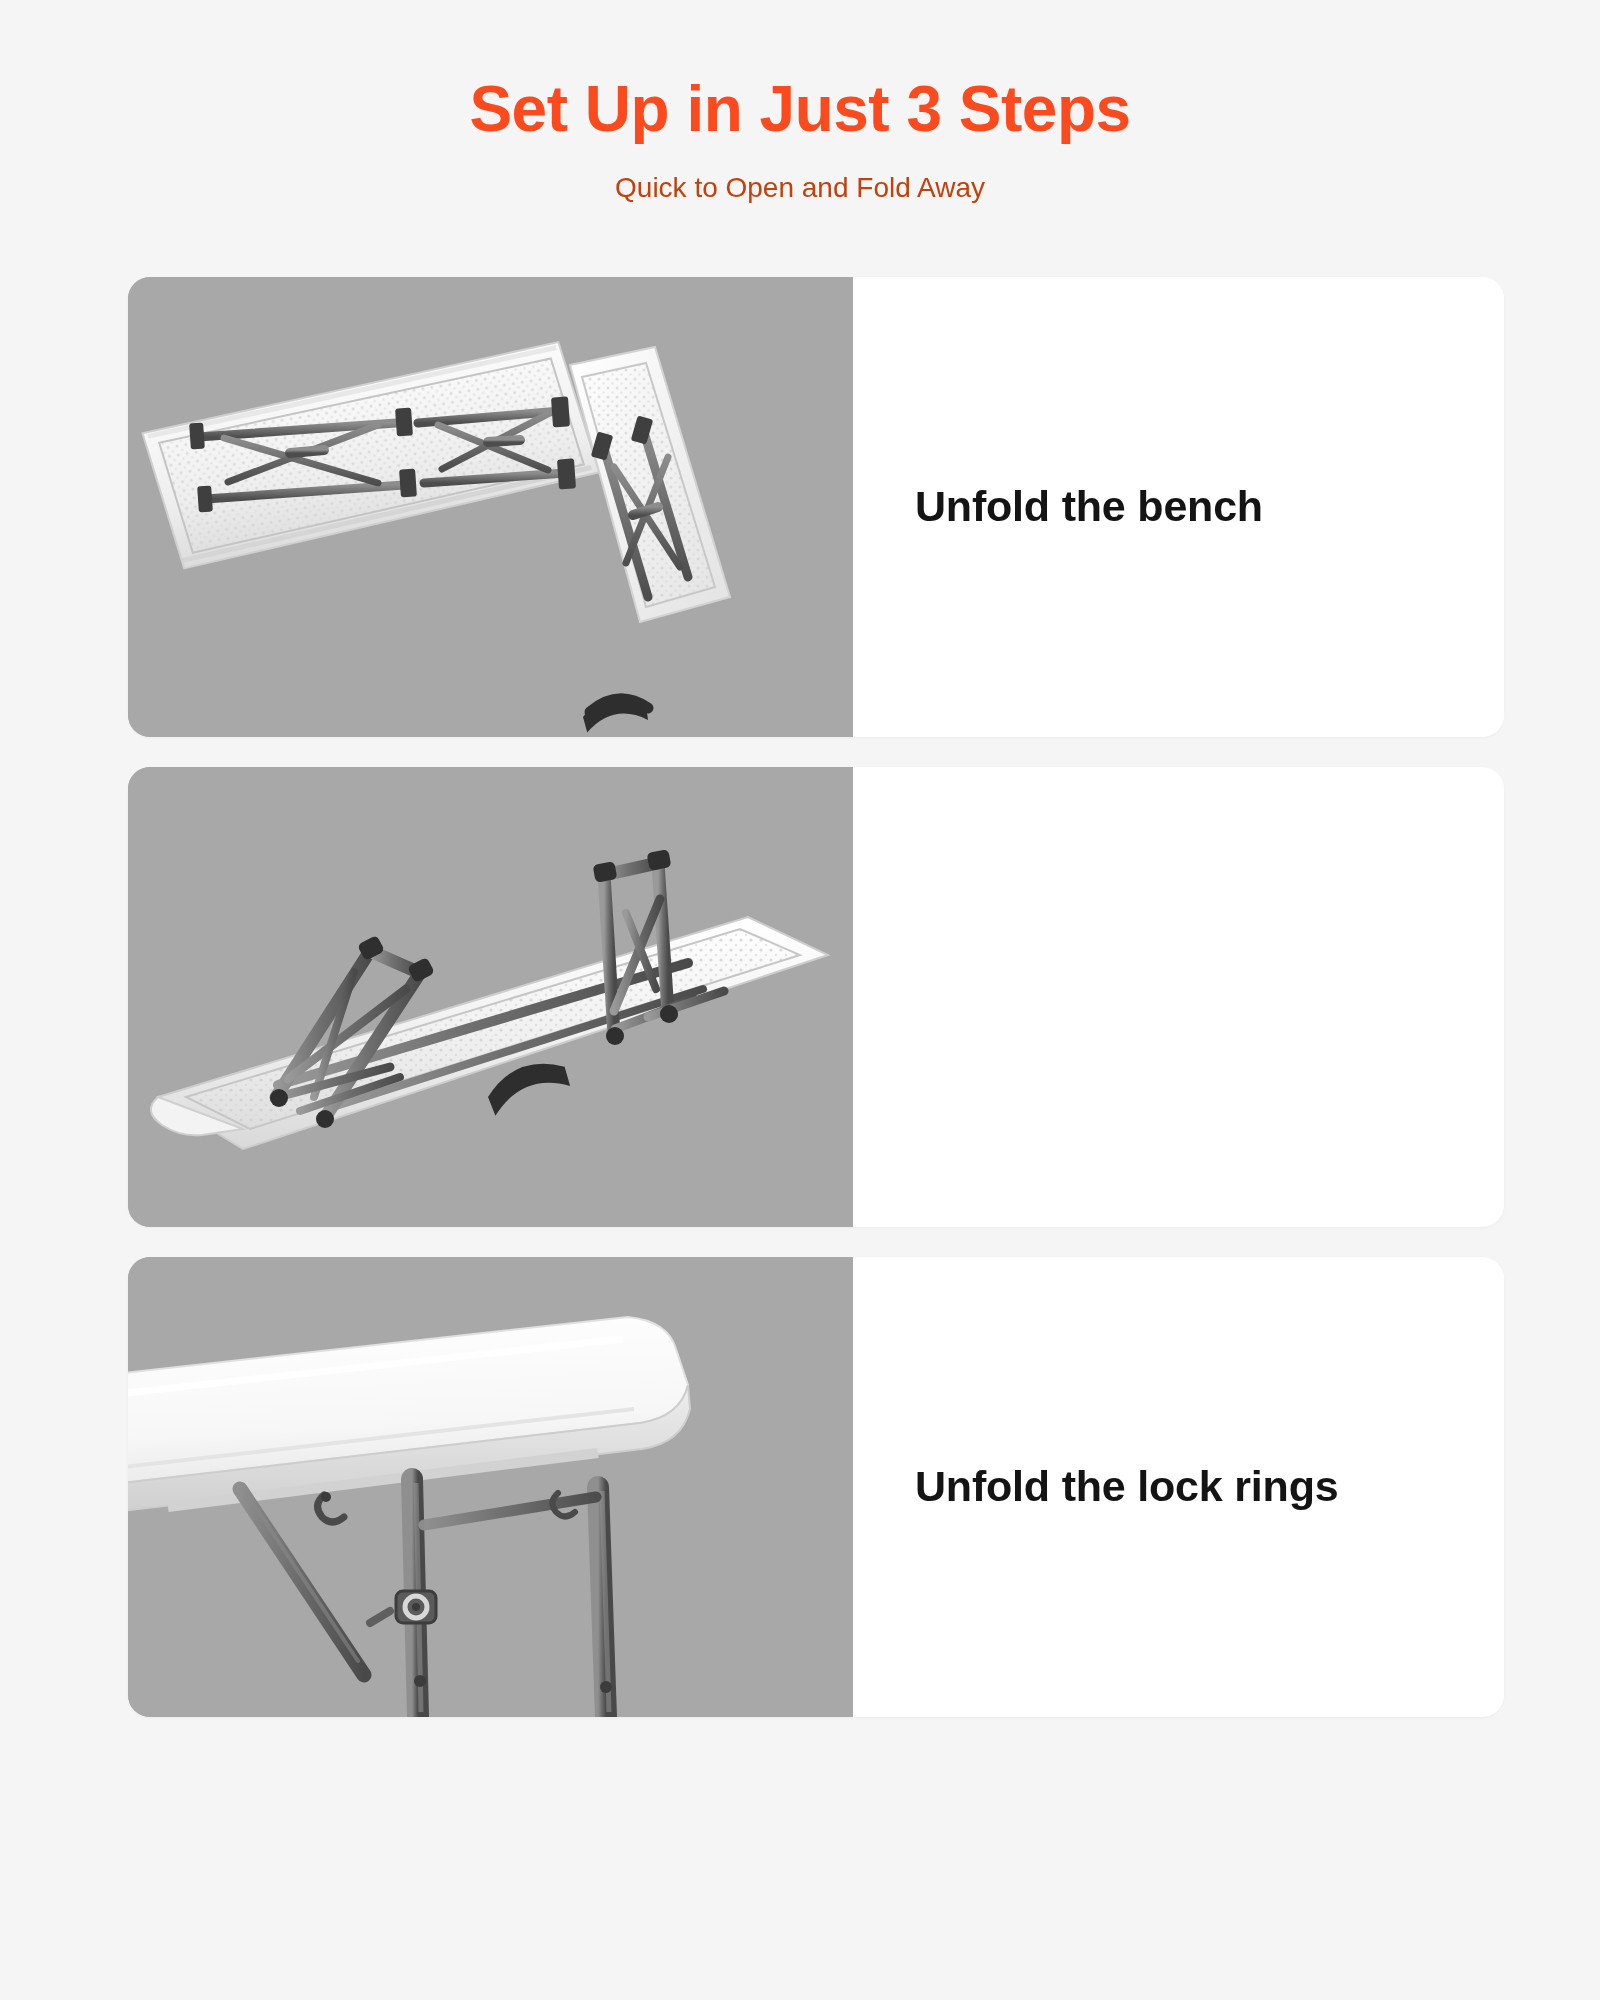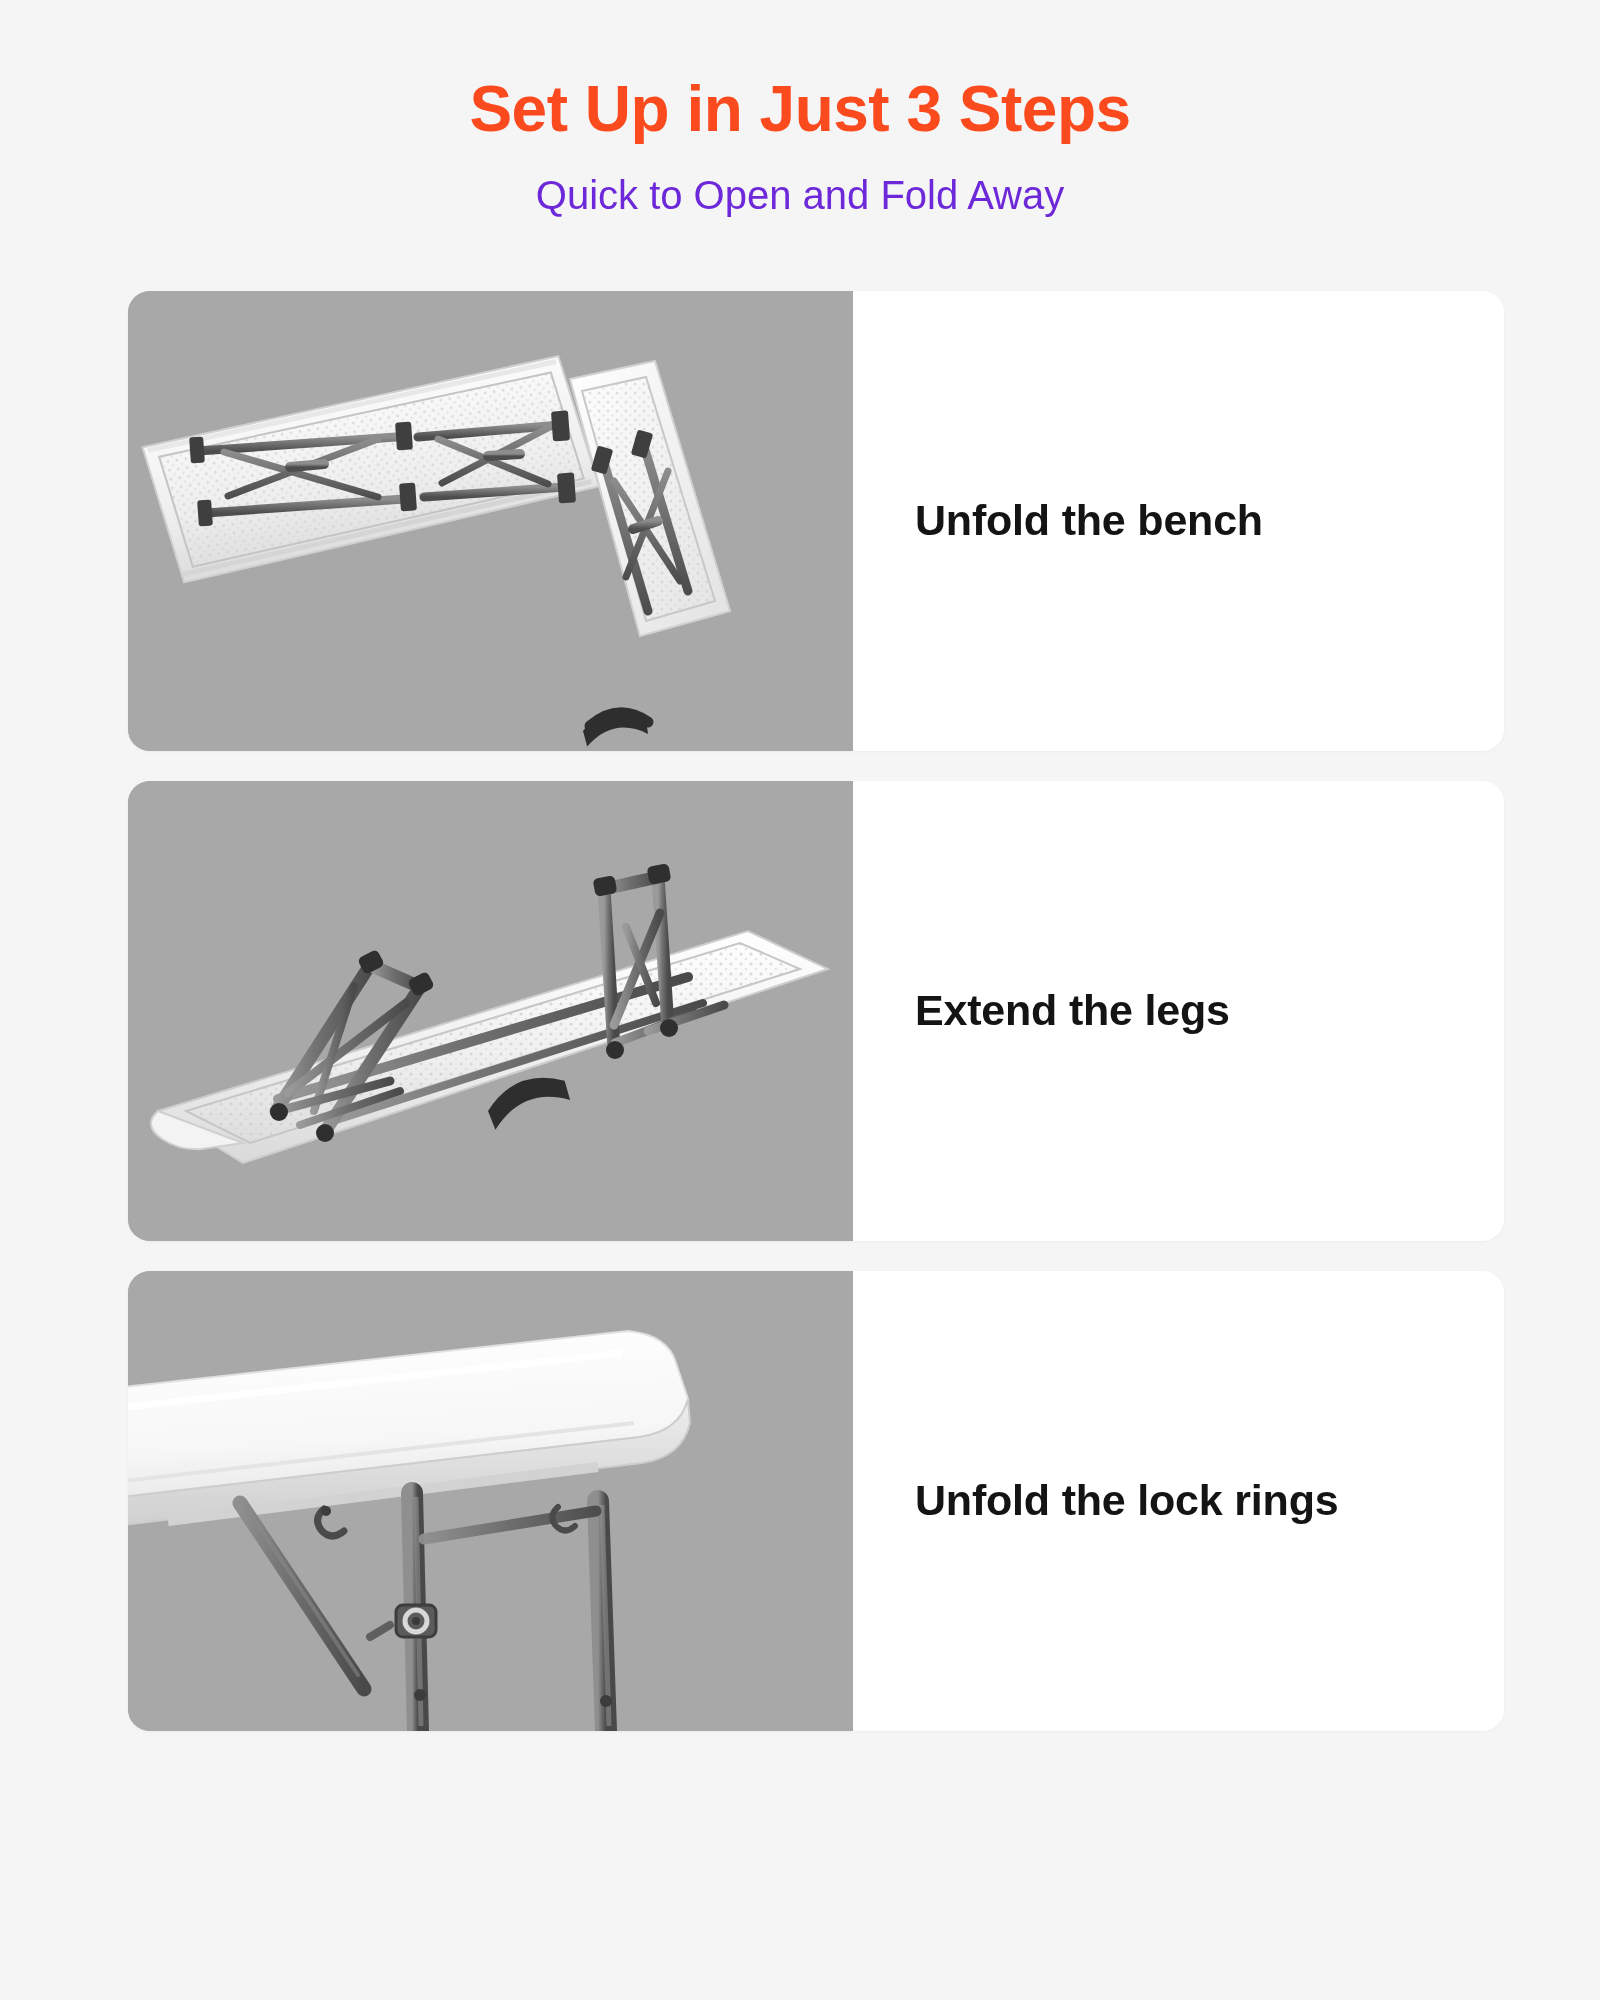--- a/index.html
+++ b/index.html
@@ -31,23 +31,23 @@
   .title {
     font-size: 64px;
     font-weight: bold;
     letter-spacing: -0.5px;
     color: #fb4b1e;
     margin: 0;
     line-height: 1.05;
   }
 
   .subtitle {
-    font-size: 40px;
+    font-size: 28px;
     font-weight: 400;
-    color: #6d28d9;
+    color: #c2410c;
     margin: 0;
     padding-top: 28px;
     line-height: 1.2;
   }
 
   .steps {
     margin-top: 72px;
     padding: 0 96px;
     display: flex;
     flex-direction: column;
@@ -274,23 +274,20 @@
               <circle cx="487" cy="269" r="9"></circle>
               <circle cx="541" cy="247" r="9"></circle>
             </g>
 
             <g transform="translate(360 330) rotate(-16)">
               <path d="M0 0 q38 -34 82 -8 l0 20 q-42 -26 -80 8 Z" fill="#2e2e2e"></path>
             </g>
           </svg>
         </div>
       </div>
-      <div class="step-text">
-        <span class="step-label">Extend the legs</span>
-      </div>
     </div>
 
     <div class="step-card">
       <div class="step-image">
         <div class="ill3-wrap">
           <svg class="ill-svg" viewBox="0 0 725 460" preserveAspectRatio="xMidYMid slice">
             <defs>
               <linearGradient id="topGrad" x1="0" y1="0" x2="0.2" y2="1">
                 <stop offset="0%" stop-color="#ffffff"></stop>
                 <stop offset="70%" stop-color="#f7f7f7"></stop>

